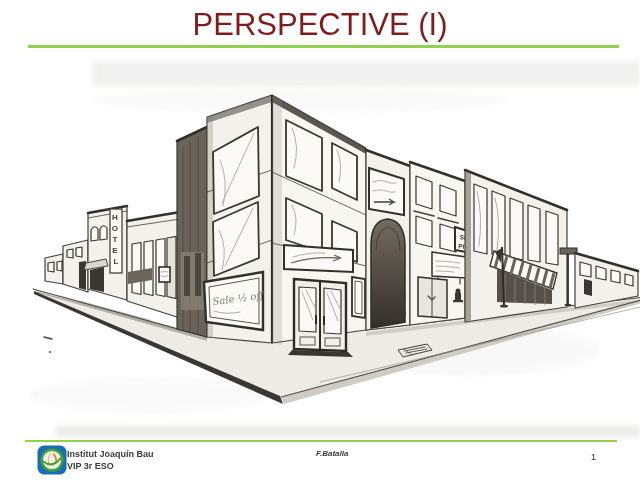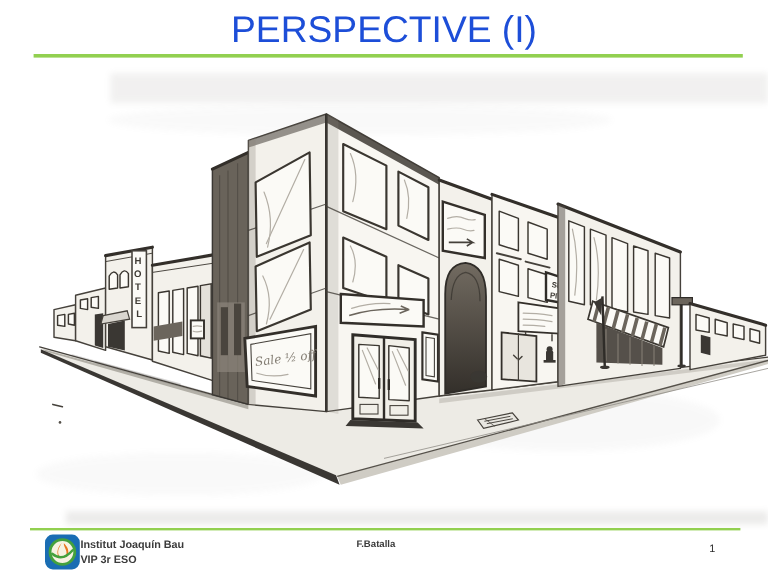--- a/index.html
+++ b/index.html
@@ -1,28 +1,28 @@
 <!DOCTYPE html>
 <html style="--accent: #92d050;"><head>
 <meta charset="utf-8">
 <style>
   html,body{margin:0;padding:0;}
   body{width:640px;height:480px;position:relative;background:#ffffff;overflow:hidden;
        font-family:"Liberation Sans",sans-serif;}
   .title{position:absolute;top:7px;left:0;width:100%;text-align:center;
-         font-size:31px;font-weight:400;color:#1d4ed8;letter-spacing:0px;}
+         font-size:31px;font-weight:400;color:#7f1d1d;letter-spacing:0px;}
   .title-underline{position:absolute;left:28px;top:45px;width:591px;height:3px;
          background:var(--accent,#92d050);}
   .sketch{position:absolute;left:0;top:0;width:640px;height:480px;}
   .footer-divider{position:absolute;left:25px;top:440px;width:592px;height:2px;
          background:var(--accent,#92d050);}
   .footer-left{position:absolute;left:37px;top:445px;display:flex;align-items:flex-start;}
   .inst-block{margin-top:3px;font-size:9px;font-weight:bold;color:#3b3b3b;line-height:12px;}
   .inst-course{text-align:left;}
-  .footer-author{position:absolute;left:297px;top:449px;font-size:8px;font-weight:bold;color:#3b3b3b;}
+  .footer-author{position:absolute;left:316px;top:449px;font-size:8px;font-weight:bold;color:#3b3b3b;font-style:italic;}
   .page-number{position:absolute;left:591px;top:452px;font-size:9px;color:#2a2a2a;}
   
   .wall{fill:#f3f1eb;stroke:#45413b;stroke-width:1.2;stroke-linejoin:round;}
   .wall2{fill:#f8f6f1;stroke:#45413b;stroke-width:1.2;stroke-linejoin:round;}
   .win{fill:#fbfaf6;stroke:#3a3630;stroke-width:1.8;stroke-linejoin:round;}
   .winT{fill:#fbfaf6;stroke:#3a3630;stroke-width:1.2;stroke-linejoin:round;}
   .dark{fill:#3a3733;stroke:none;}
   .mid{fill:#6b655c;stroke:none;}
   .ln{stroke:#45413b;fill:none;stroke-linecap:round;}
   .thick{stroke:#332f2a;stroke-width:2.6;fill:none;stroke-linecap:round;}

